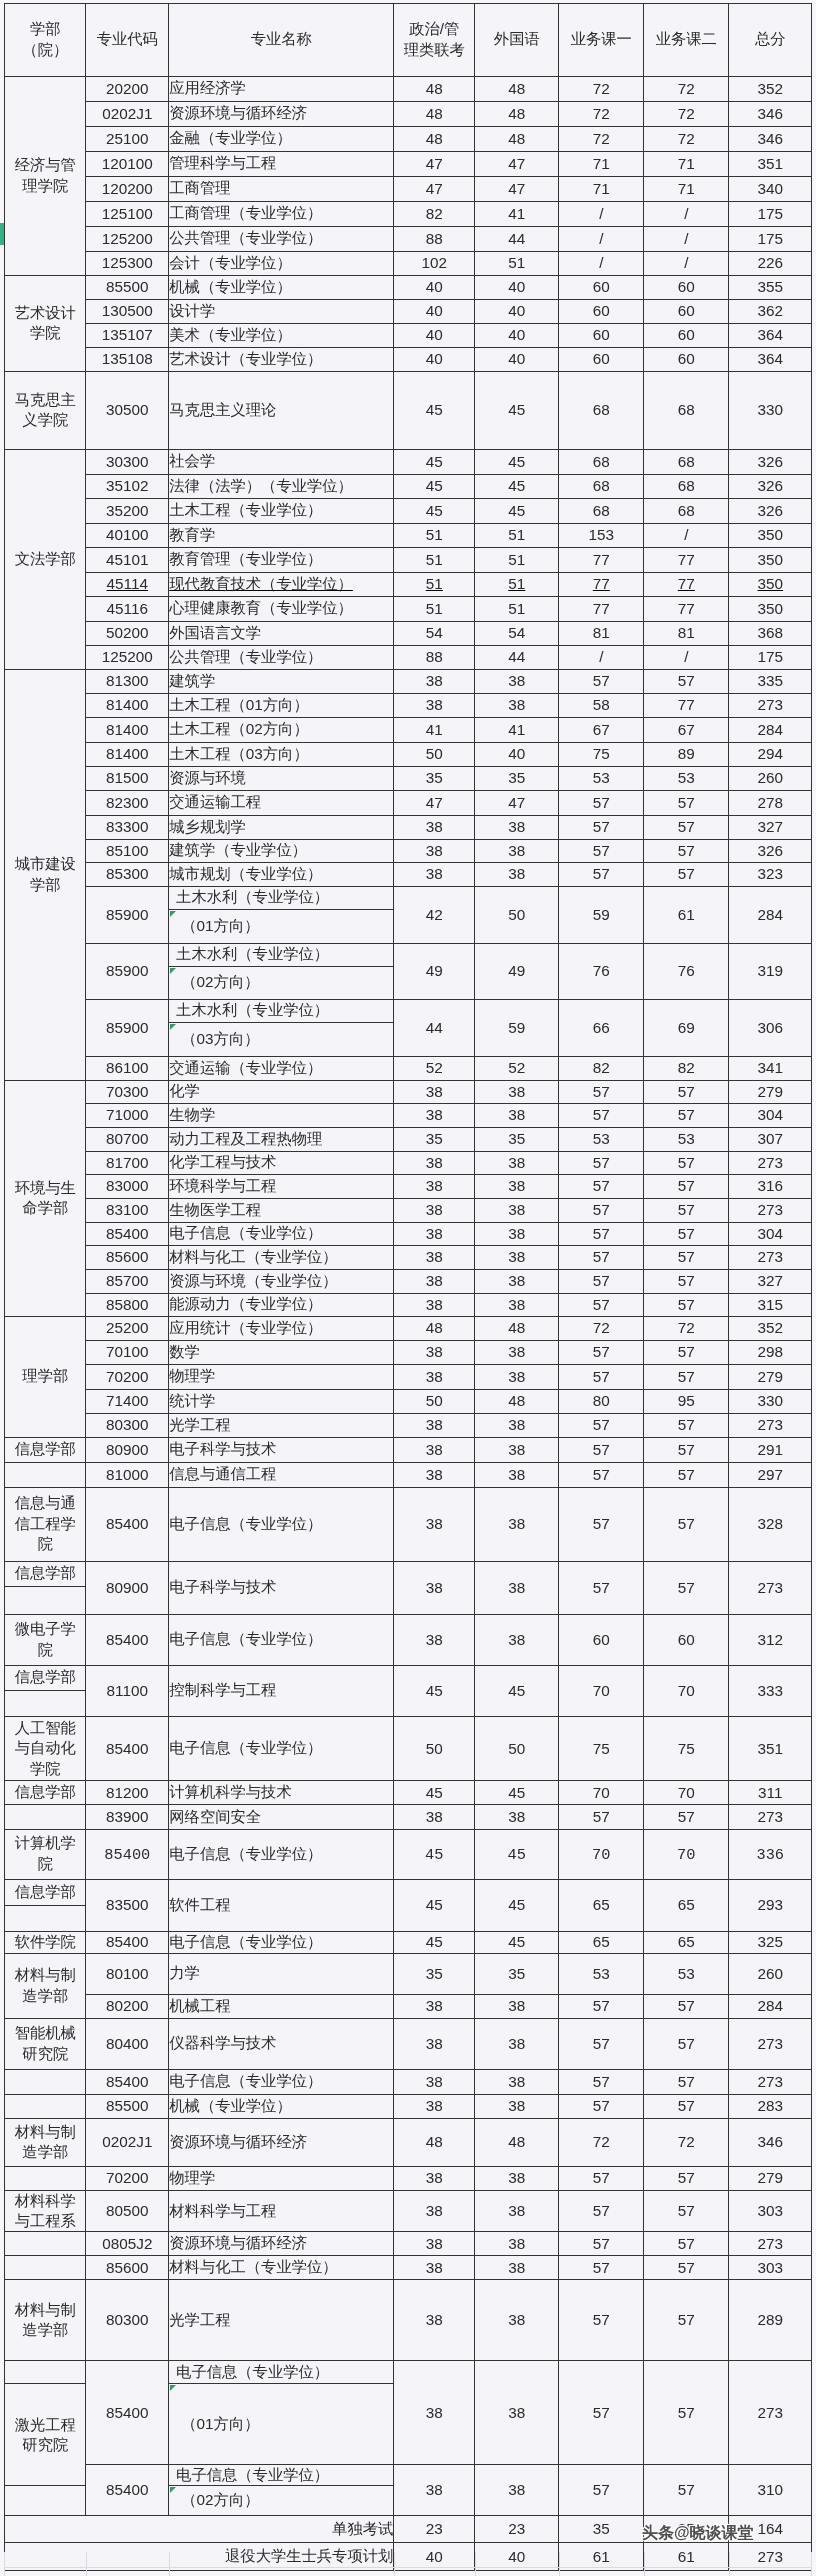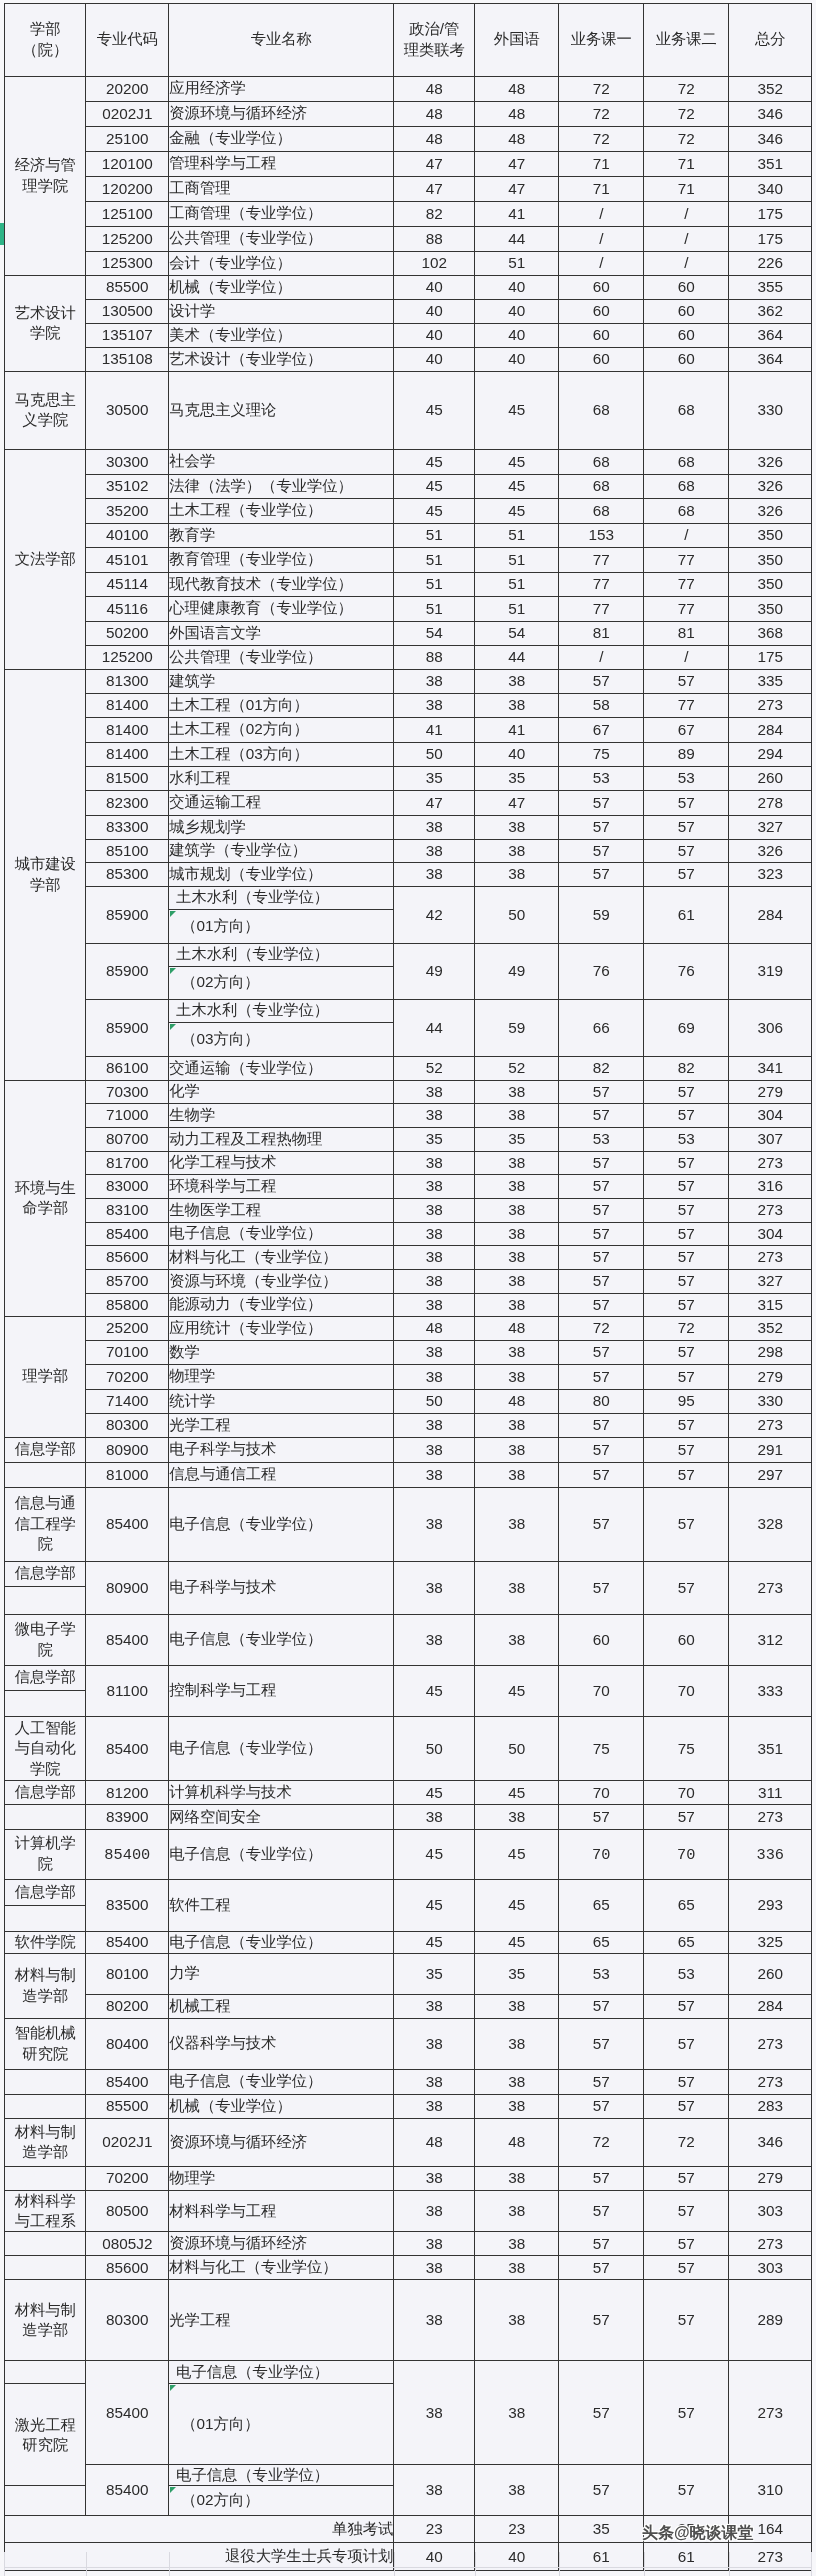--- a/index.html
+++ b/index.html
@@ -244,21 +244,21 @@
         </tr>
         <tr style="height: 25px;">
           <td class="code">45101</td>
           <td class="mname">教育管理（专业学位）</td>
           <td class="val">51</td>
           <td class="val">51</td>
           <td class="val">77</td>
           <td class="val">77</td>
           <td class="val">350</td>
         </tr>
-        <tr style="height: 24px;">
+        <tr style="height: 24px; text-decoration: underline;">
           <td class="code">45114</td>
           <td class="mname">现代教育技术（专业学位）</td>
           <td class="val">51</td>
           <td class="val">51</td>
           <td class="val">77</td>
           <td class="val">77</td>
           <td class="val">350</td>
         </tr>
         <tr style="height: 25px;">
           <td class="code">45116</td>
@@ -321,21 +321,21 @@
           <td class="code">81400</td>
           <td class="mname">土木工程（03方向）</td>
           <td class="val">50</td>
           <td class="val">40</td>
           <td class="val">75</td>
           <td class="val">89</td>
           <td class="val">294</td>
         </tr>
         <tr style="height: 24px;">
           <td class="code">81500</td>
-          <td class="mname">水利工程</td>
+          <td class="mname">资源与环境</td>
           <td class="val">35</td>
           <td class="val">35</td>
           <td class="val">53</td>
           <td class="val">53</td>
           <td class="val">260</td>
         </tr>
         <tr style="height: 25px;">
           <td class="code">82300</td>
           <td class="mname">交通运输工程</td>
           <td class="val">47</td>

